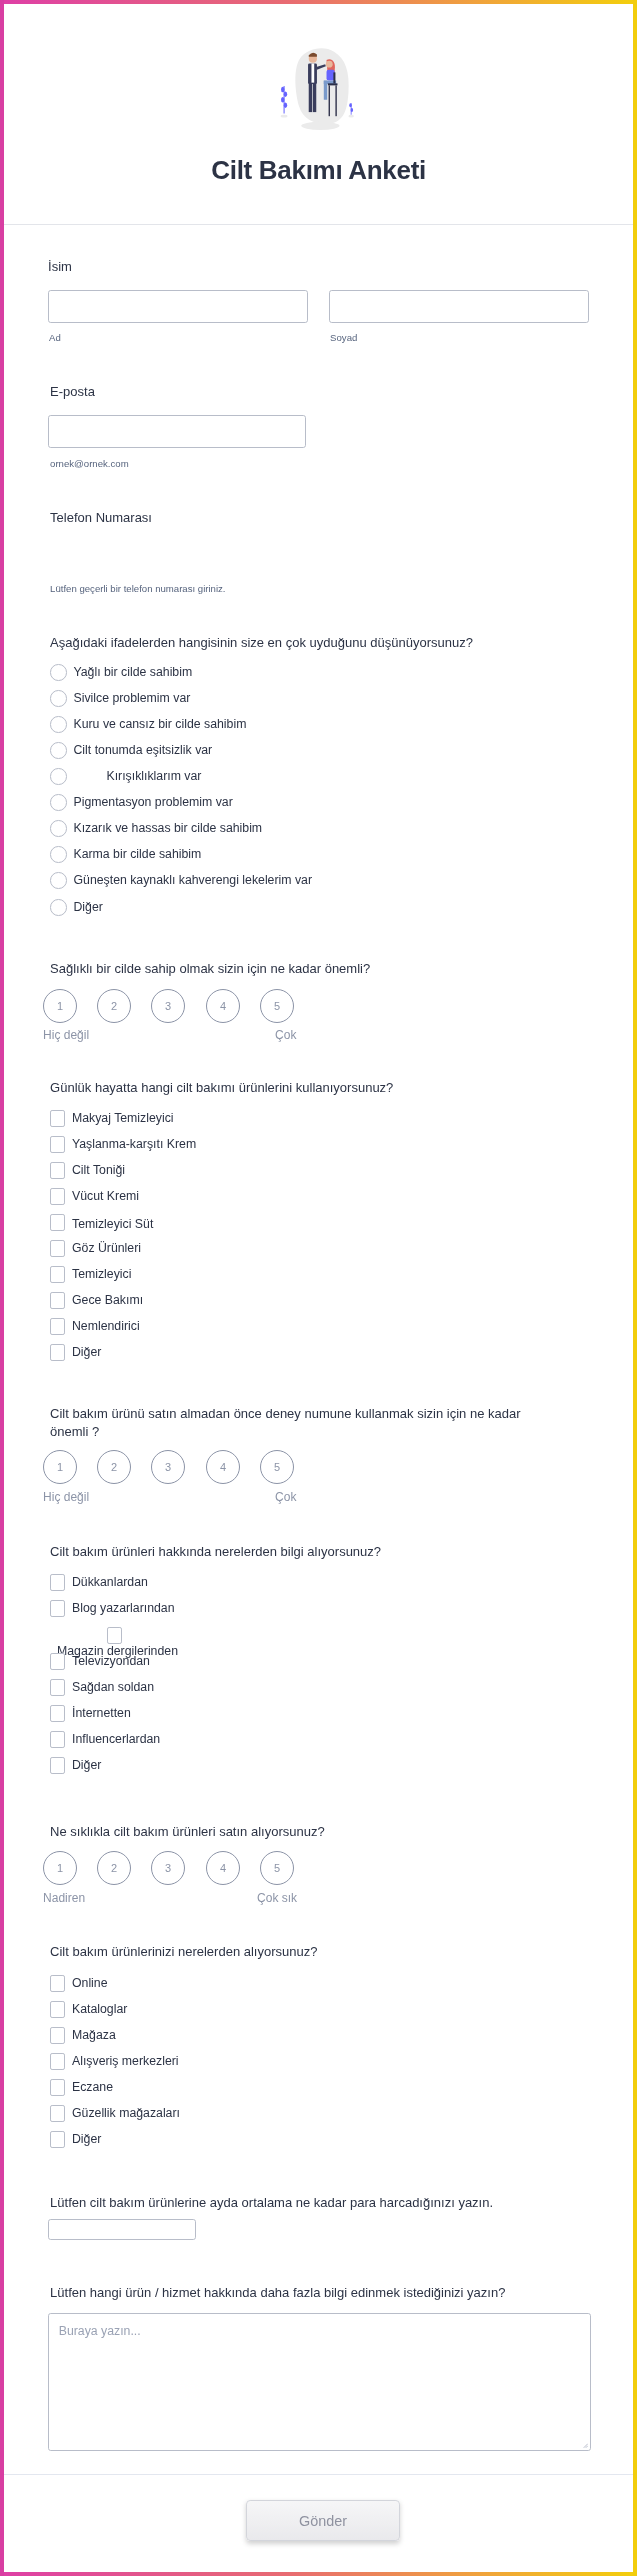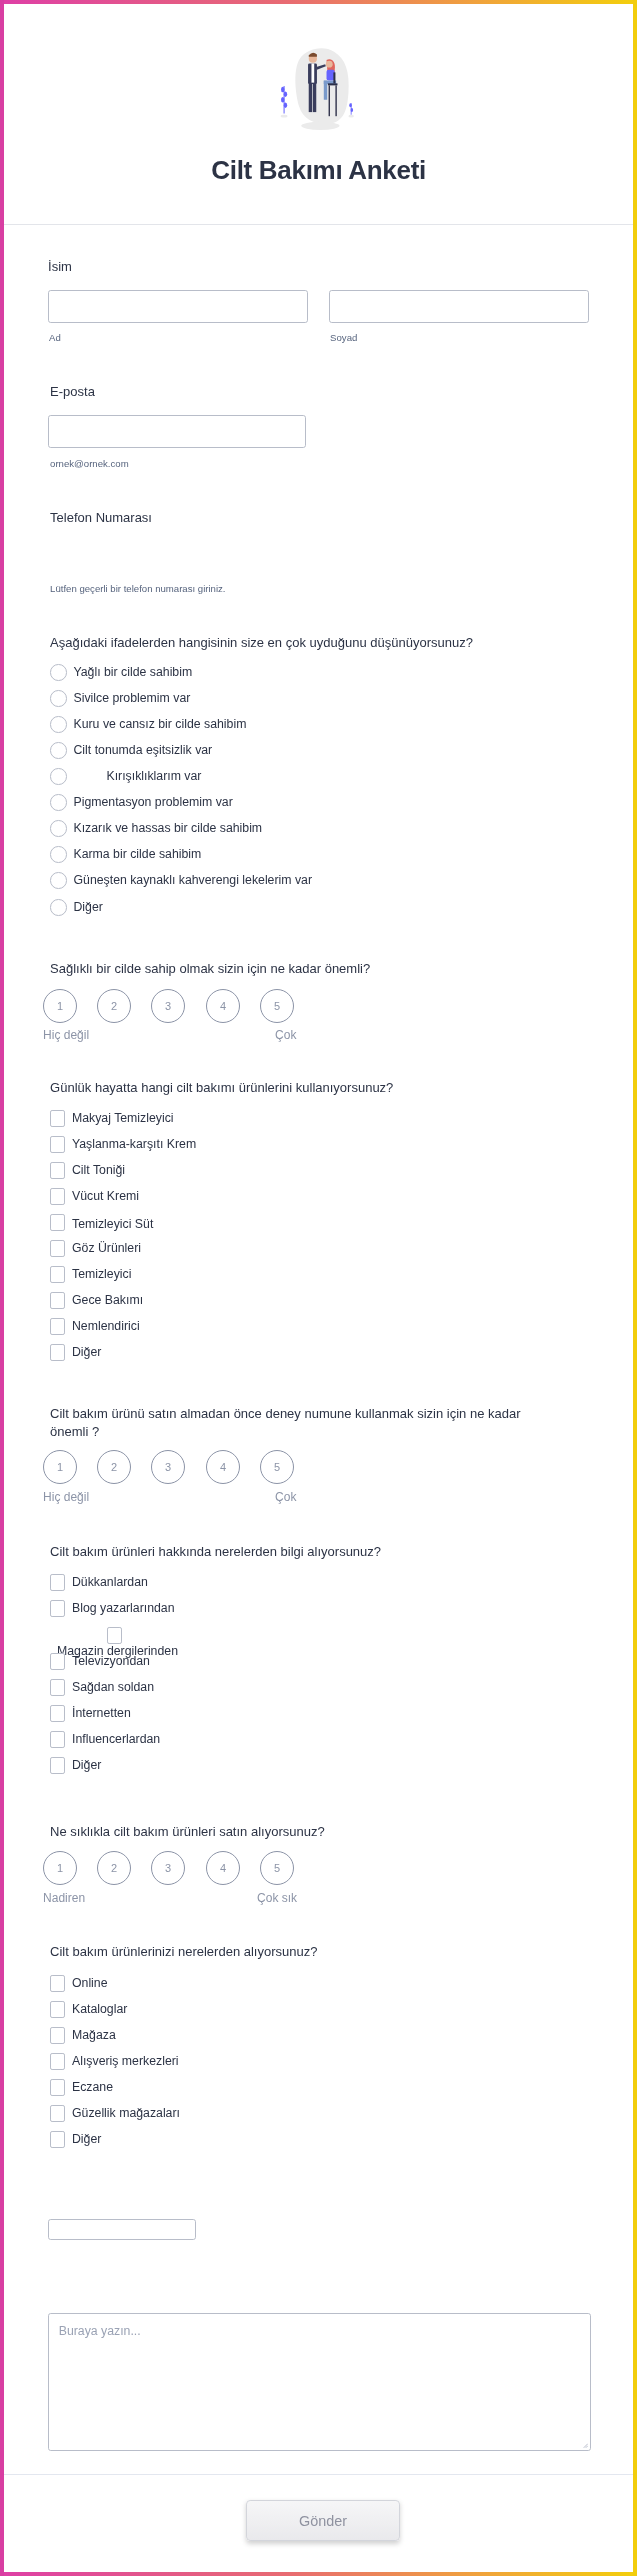--- a/index.html
+++ b/index.html
@@ -263,22 +263,24 @@
     </div>
   <div class="opt" style="top:2101px;">
       <span class="check"></span>
       <span class="opt-text">Güzellik mağazaları</span>
     </div>
   <div class="opt" style="top:2127px;">
       <span class="check"></span>
       <span class="opt-text">Diğer</span>
     </div>
 
+  <div class="abs label" style="left:46px; top:2191px;">Lütfen cilt bakım ürünlerine ayda ortalama ne kadar para harcadığınızı yazın.</div>
   <div class="input" style="left:44px; top:2215px; width:148px; height:20.6px;"></div>
 
+  <div class="abs label" style="left:46px; top:2281px;">Lütfen hangi ürün / hizmet hakkında daha fazla bilgi edinmek istediğinizi yazın?</div>
   <div class="textarea">
     <span class="ph">Buraya yazın...</span>
     <svg class="resize" viewBox="0 0 8 8">
       <path d="M7 1 L1 7 M7 4 L4 7" stroke="#9aa2b4" stroke-width="1"></path>
     </svg>
   </div>
 
   <div class="footer-line"></div>
   <div class="submit">Gönder</div>
 </div>

